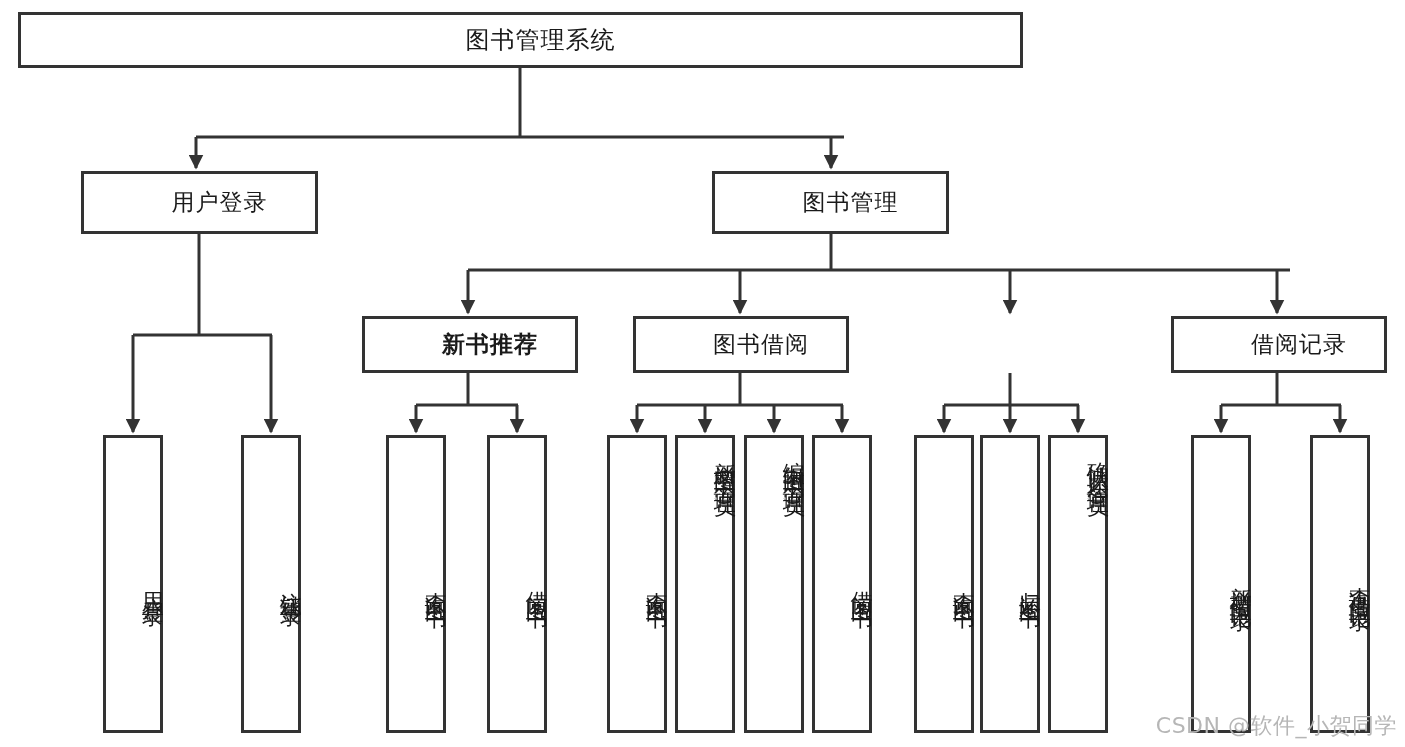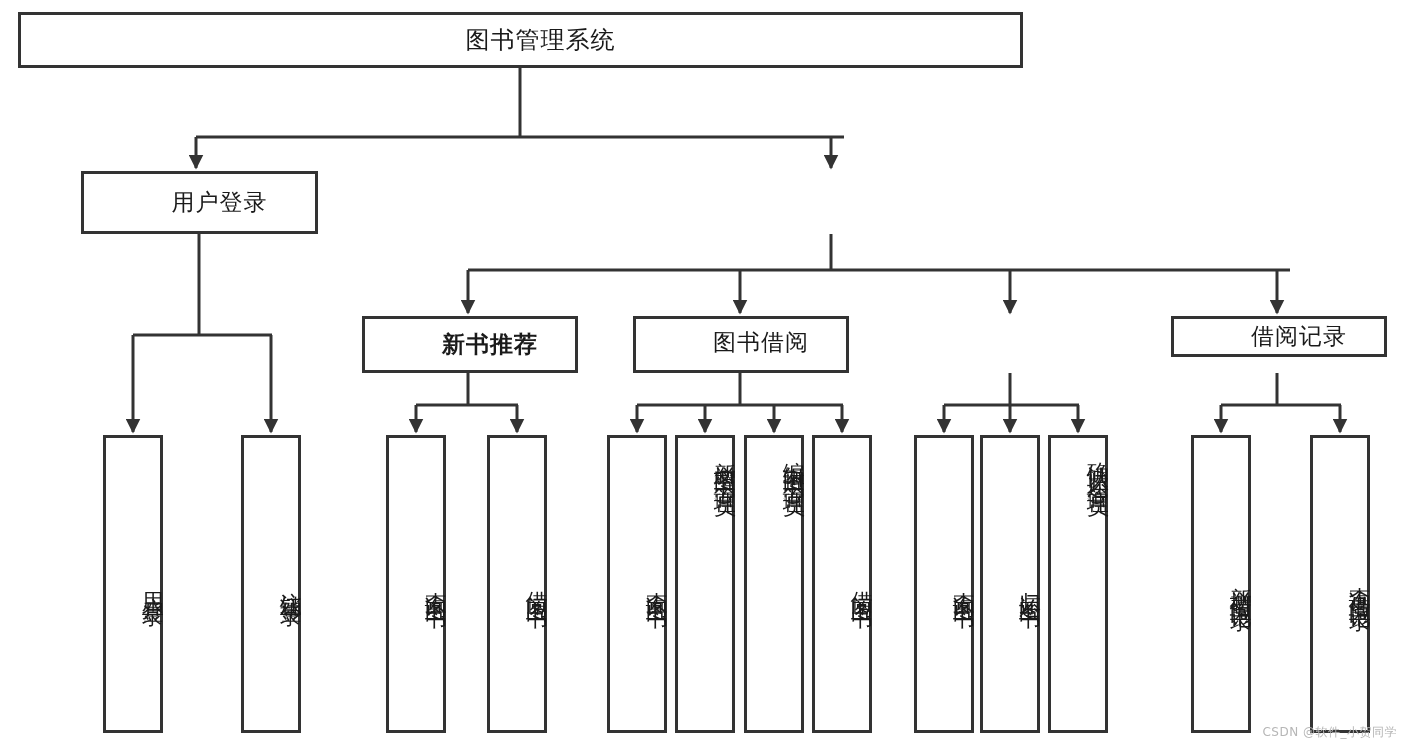--- a/index.html
+++ b/index.html
@@ -54,21 +54,21 @@
     justify-content: flex-start;
     align-items: center;
     white-space: nowrap;
   }
   .node-v.mid { justify-content: center; }
   .node-v.top { justify-content: flex-start; }
   .watermark {
     position: absolute;
     right: 8px;
     bottom: 6px;
-    font-size: 12px;
+    font-size: 22px;
     color: #b6b6b6;
     letter-spacing: 0.5px;
     user-select: none;
   }
 </style>
 </head>
 <body>
 
 <div id="diagram">
 
@@ -122,28 +122,31 @@
     </g>
   </svg>
 
   <div class="node node-h node-root" style="left:18px; top:12px; width:1005px; height:56px;">
     <span>图书管理系统</span>
   </div>
 
   <div class="node node-h" style="left:81px; top:171px; width:237px; height:63px;">
     <span>用户登录</span>
   </div>
+  <div class="node node-h" style="left:712px; top:171px; width:237px; height:63px;">
+    <span>图书管理</span>
+  </div>
 
   <div class="node node-h" style="left:362px; top:316px; width:216px; height:57px;font-weight:bold;">
     <span>新书推荐</span>
   </div>
-  <div class="node node-h" style="left:633px; top:316px; width:216px; height:57px;font-family:Liberation Mono, monospace;">
+  <div class="node node-h" style="left:633px; top:316px; width:216px; height:57px;">
     <span>图书借阅</span>
   </div>
-  <div class="node node-h" style="left:1171px; top:316px; width:216px; height:41px;">
+  <div class="node node-h" style="left:1171px; top:316px; width:216px; height:57px;">
     <span>借阅记录</span>
   </div>
 
   <div class="node node-v mid" style="left:103px; top:435px; width:60px; height:298px;">
     <span>用户登录</span>
   </div>
   <div class="node node-v mid" style="left:241px; top:435px; width:60px; height:298px;">
     <span>注销登录</span>
   </div>
 

